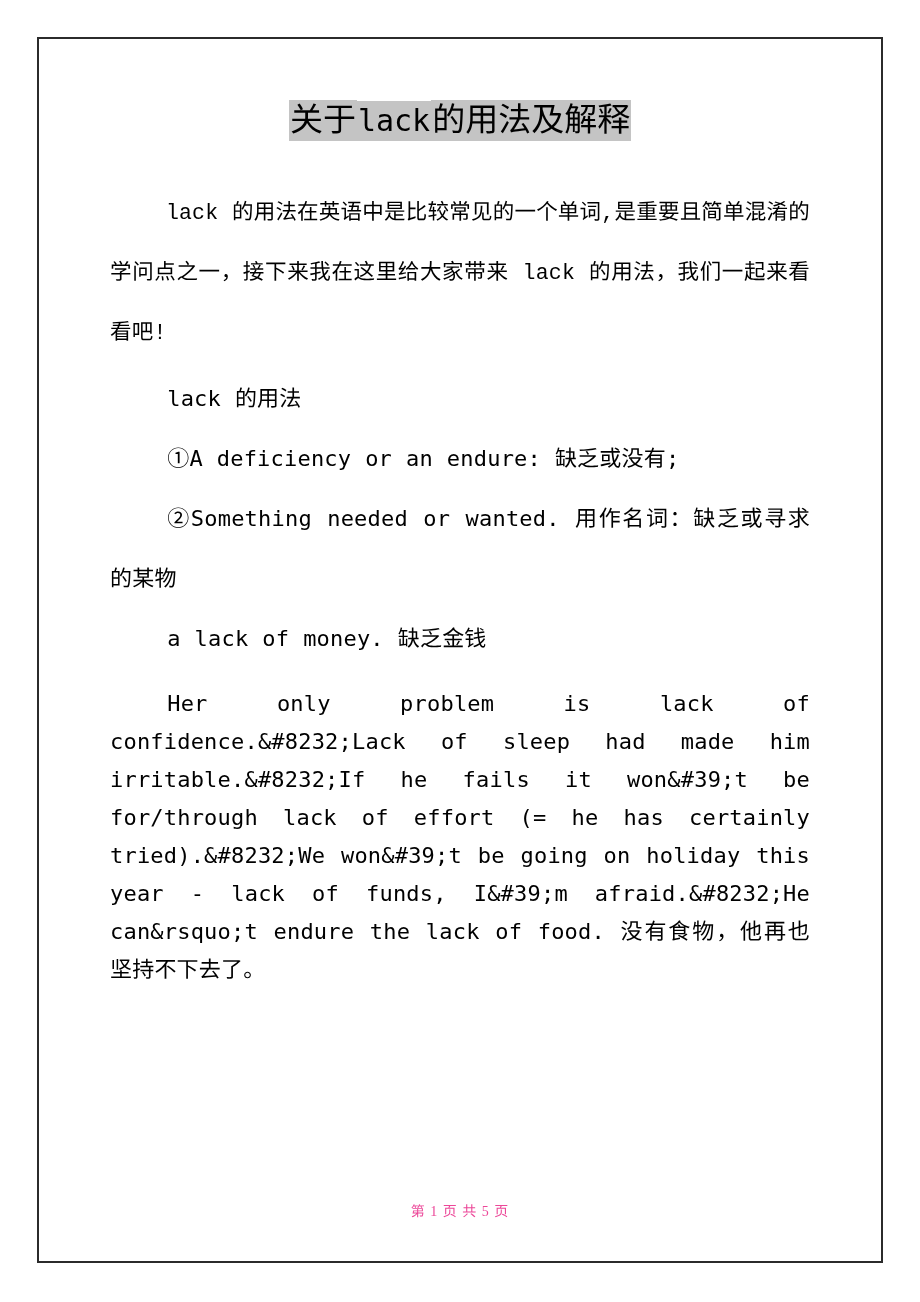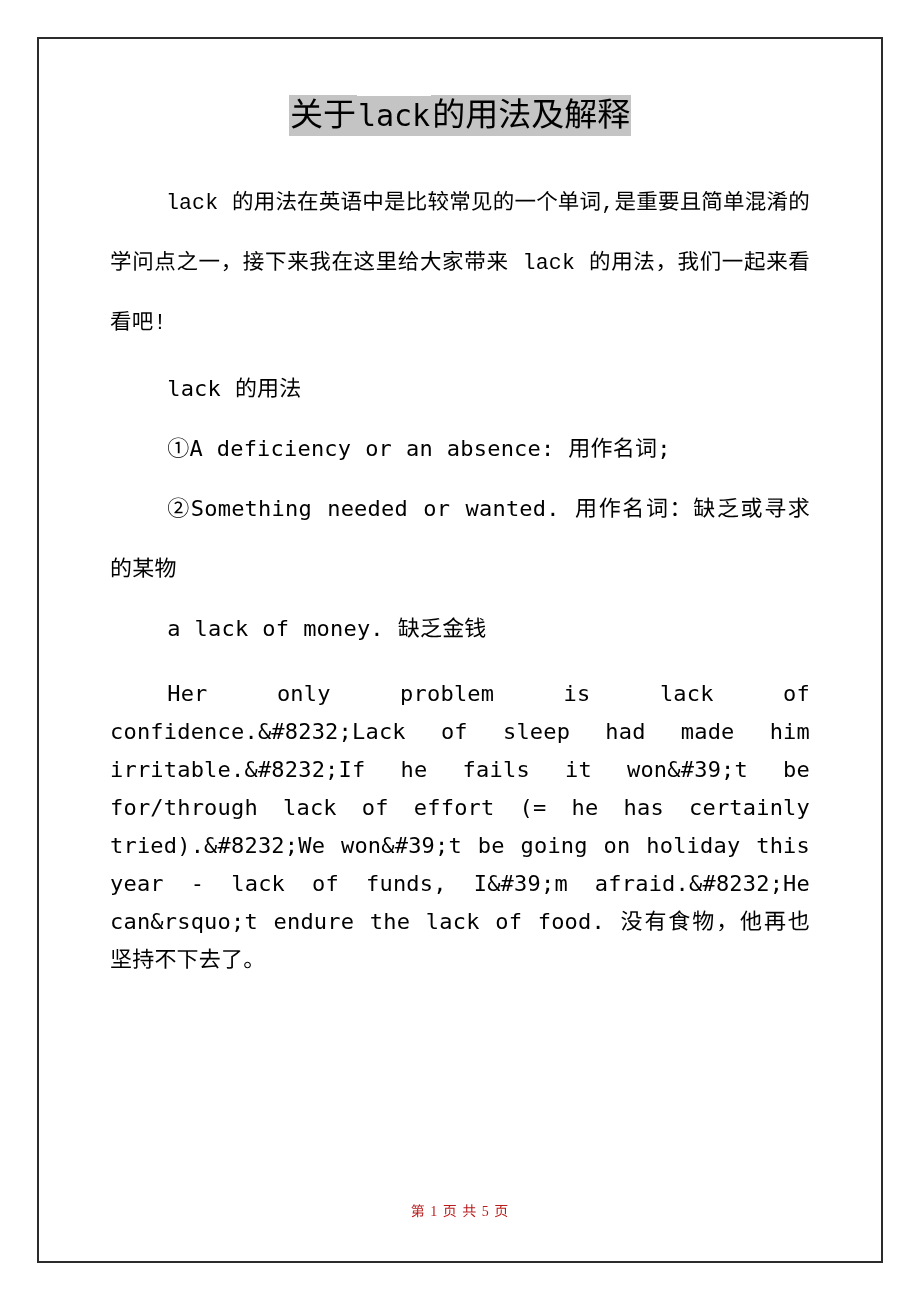--- a/index.html
+++ b/index.html
@@ -40,21 +40,21 @@
     position: absolute;
     left: 110px;
     top: 92px;
     width: 700px;
   }
 
   
   .doc-title {
     text-align: center;
     font-size: 33px;
-    line-height: 46px;
+    line-height: 56px;
     font-weight: 400;
     margin: 0 0 34px 0;
     white-space: nowrap;
     font-family: "Liberation Serif", "DejaVu Serif", serif;
   }
   .hl {
     background: #c4c4c4;
     padding: 2px 1px 3px 1px;
   }
   .title-en {
@@ -90,21 +90,21 @@
     line-height: 38px;
   }
 
   
   .footer {
     position: absolute;
     left: 0;
     right: 0;
     top: 1200px;
     text-align: center;
-    color: #b91c1c;
+    color: #ec4899;
     font-size: 14px;
     letter-spacing: 1px;
     font-family: "Liberation Serif", "DejaVu Serif", serif;
   }
 </style>
 </head>
 <body>
 
 <div class="page">
 
@@ -114,21 +114,21 @@
 
     <h1 class="doc-title"><span class="hl">关于</span><span class="hl title-en">lack</span><span class="hl">的用法及解释</span></h1>
 
     <p class="para cn indent">lack 的用法在英语中是比较常见的一个单词,是重要且简单混淆的学问点之一，接下来我在这里给大家带来 lack 的用法，我们一起来看看吧!</p>
 
     <div class="gap-sm"></div>
 
     <p class="para indent">lack 的用法</p>
 
 
-    <p class="para indent">①A deficiency or an absence: 用作名词;</p>
+    <p class="para indent">①A deficiency or an endure: 缺乏或没有;</p>
 
     <p class="para indent">②Something needed or wanted. 用作名词：缺乏或寻求的某物</p>
 
     <p class="para indent">a lack of money. 缺乏金钱</p>
 
     <div class="gap-md"></div>
 
     <p class="para block indent">Her only problem is lack of confidence.&amp;#8232;Lack of sleep had made him irritable.&amp;#8232;If he fails it won&amp;#39;t be for/through lack of effort (= he has certainly tried).&amp;#8232;We won&amp;#39;t be going on holiday this year - lack of funds, I&amp;#39;m afraid.&amp;#8232;He can&amp;rsquo;t endure the lack of food. 没有食物，他再也坚持不下去了。</p>
 
   </div>

